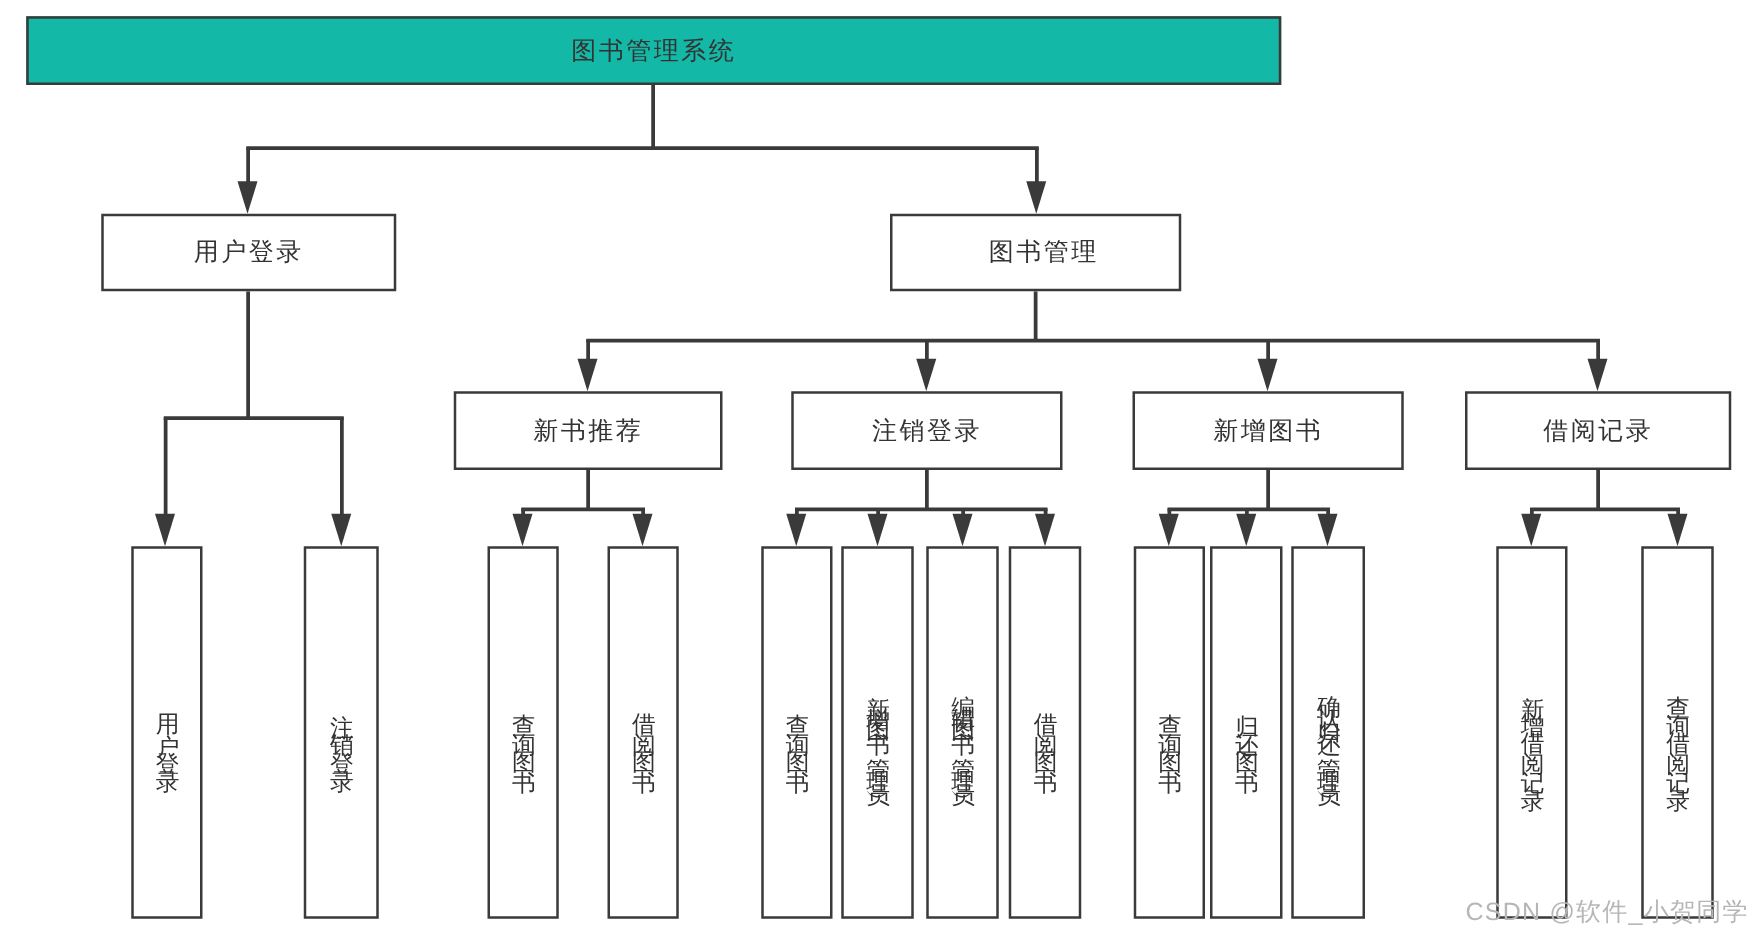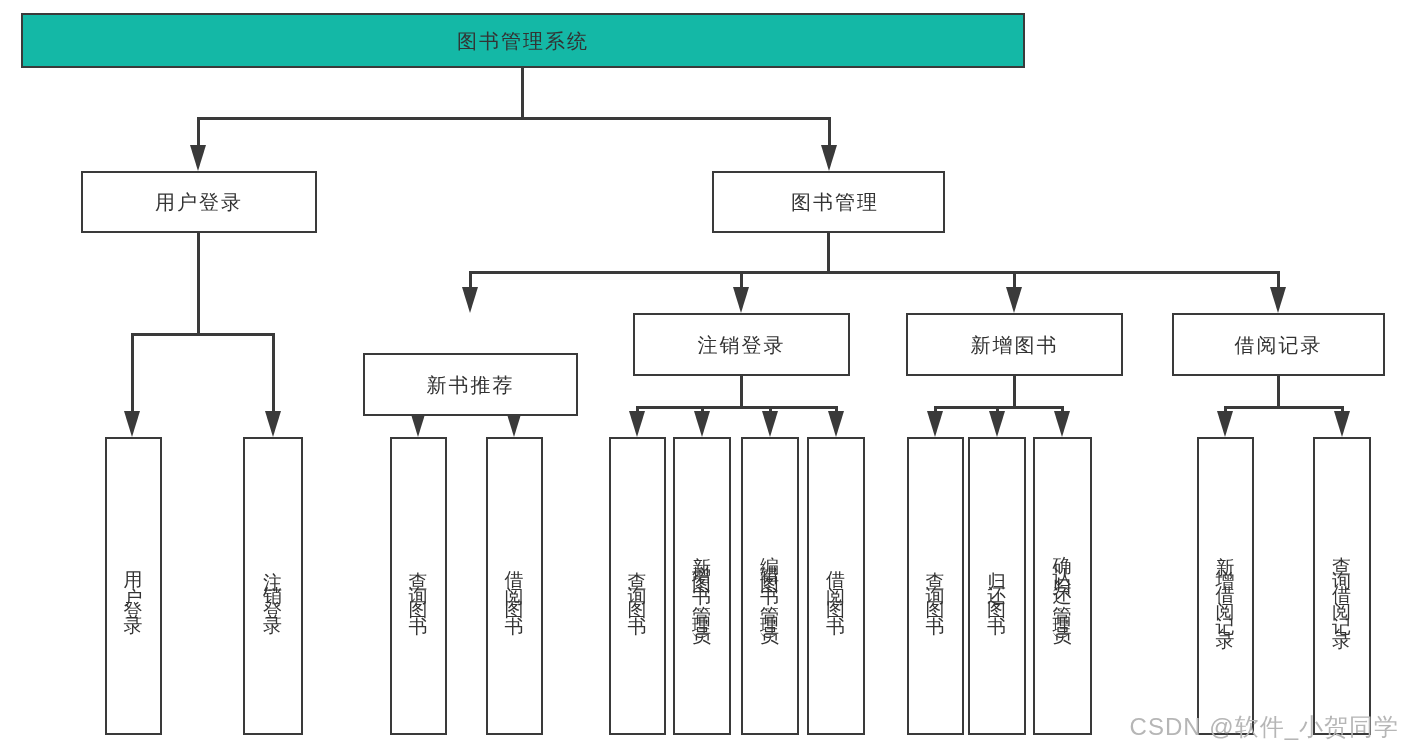--- a/index.html
+++ b/index.html
@@ -41,21 +41,21 @@
     width:0;height:0;
     border-left:8px solid transparent;
     border-right:8px solid transparent;
     border-top:26px solid #3a3a3a;
     z-index:1;
   }
   .watermark{
     position:absolute;
     right:6px;
     bottom:4px;
-    font-size:24px;
+    font-size:20px;
     color:#b6b6b6;
     letter-spacing:1px;
     z-index:3;
     white-space:nowrap;
   }
 </style>
 </head>
 <body>
 
 <div class="stage" id="stage">
@@ -108,21 +108,21 @@
     <div class="arrowhead" style="left: 1054px; top: 411px; border-top-color: rgb(58, 58, 58);"></div>
     <div class="cline" style="left: 1276.5px; top: 376px; width: 3px; height: 31px; background: rgb(58, 58, 58);"></div>
     <div class="cline" style="left: 1223.5px; top: 405.5px; width: 120px; height: 3px; background: rgb(58, 58, 58);"></div>
     <div class="cline" style="left: 1223.5px; top: 407px; width: 3px; height: 8px; background: rgb(58, 58, 58);"></div>
     <div class="arrowhead" style="left: 1217px; top: 411px; border-top-color: rgb(58, 58, 58);"></div>
     <div class="cline" style="left: 1340.5px; top: 407px; width: 3px; height: 8px; background: rgb(58, 58, 58);"></div>
     <div class="arrowhead" style="left: 1334px; top: 411px; border-top-color: rgb(58, 58, 58);"></div>
     <div class="node" style="left: 21px; top: 13px; width: 1004px; height: 55px; border-color: rgb(58, 58, 58); background: #14b8a6; color: rgb(51, 51, 51);">图书管理系统</div>
     <div class="node" style="left: 81px; top: 171px; width: 236px; height: 62px; border-color: rgb(58, 58, 58); background: rgb(255, 255, 255); color: rgb(51, 51, 51);">用户登录</div>
     <div class="node" style="left: 712px; top: 171px; width: 233px; height: 62px; border-color: rgb(58, 58, 58); background: rgb(255, 255, 255); color: rgb(51, 51, 51); padding-left: 13px;">图书管理</div>
-    <div class="node" style="left: 363px; top: 313px; width: 215px; height: 63px; border-color: rgb(58, 58, 58); background: rgb(255, 255, 255); color: rgb(51, 51, 51); margin-top: 40px;">新书推荐</div>
+    <div class="node" style="left: 363px; top: 313px; width: 215px; height: 63px; border-color: rgb(58, 58, 58); background: rgb(255, 255, 255); color: rgb(51, 51, 51);">新书推荐</div>
     <div class="node" style="left: 633px; top: 313px; width: 217px; height: 63px; border-color: rgb(58, 58, 58); background: rgb(255, 255, 255); color: rgb(51, 51, 51);">注销登录</div>
     <div class="node" style="left: 906px; top: 313px; width: 217px; height: 63px; border-color: rgb(58, 58, 58); background: rgb(255, 255, 255); color: rgb(51, 51, 51);">新增图书</div>
     <div class="node" style="left: 1172px; top: 313px; width: 213px; height: 63px; border-color: rgb(58, 58, 58); background: rgb(255, 255, 255); color: rgb(51, 51, 51); text-align: right;">借阅记录</div>
     <div class="node v" style="left: 105px; top: 437px; width: 57px; height: 298px; border-color: rgb(58, 58, 58); background: rgb(255, 255, 255); color: rgb(51, 51, 51); letter-spacing: 15px;">用户登录</div>
     <div class="node v" style="left: 243px; top: 437px; width: 60px; height: 298px; border-color: rgb(58, 58, 58); background: rgb(255, 255, 255); color: rgb(51, 51, 51); letter-spacing: 15px;">注销登录</div>
     <div class="node v" style="left: 390px; top: 437px; width: 57px; height: 298px; border-color: rgb(58, 58, 58); background: rgb(255, 255, 255); color: rgb(51, 51, 51); letter-spacing: 15px;">查询图书</div>
     <div class="node v" style="left: 486px; top: 437px; width: 57px; height: 298px; border-color: rgb(58, 58, 58); background: rgb(255, 255, 255); color: rgb(51, 51, 51); letter-spacing: 15px;">借阅图书</div>
     <div class="node v" style="left: 609px; top: 437px; width: 57px; height: 298px; border-color: rgb(58, 58, 58); background: rgb(255, 255, 255); color: rgb(51, 51, 51); letter-spacing: 15px;">查询图书</div>
     <div class="node v" style="left: 673px; top: 437px; width: 58px; height: 298px; border-color: rgb(58, 58, 58); background: rgb(255, 255, 255); color: rgb(51, 51, 51); letter-spacing: 10px;">新增图书（管理员）</div>
     <div class="node v" style="left: 741px; top: 437px; width: 58px; height: 298px; border-color: rgb(58, 58, 58); background: rgb(255, 255, 255); color: rgb(51, 51, 51); letter-spacing: 10px;">编辑图书（管理员）</div>

